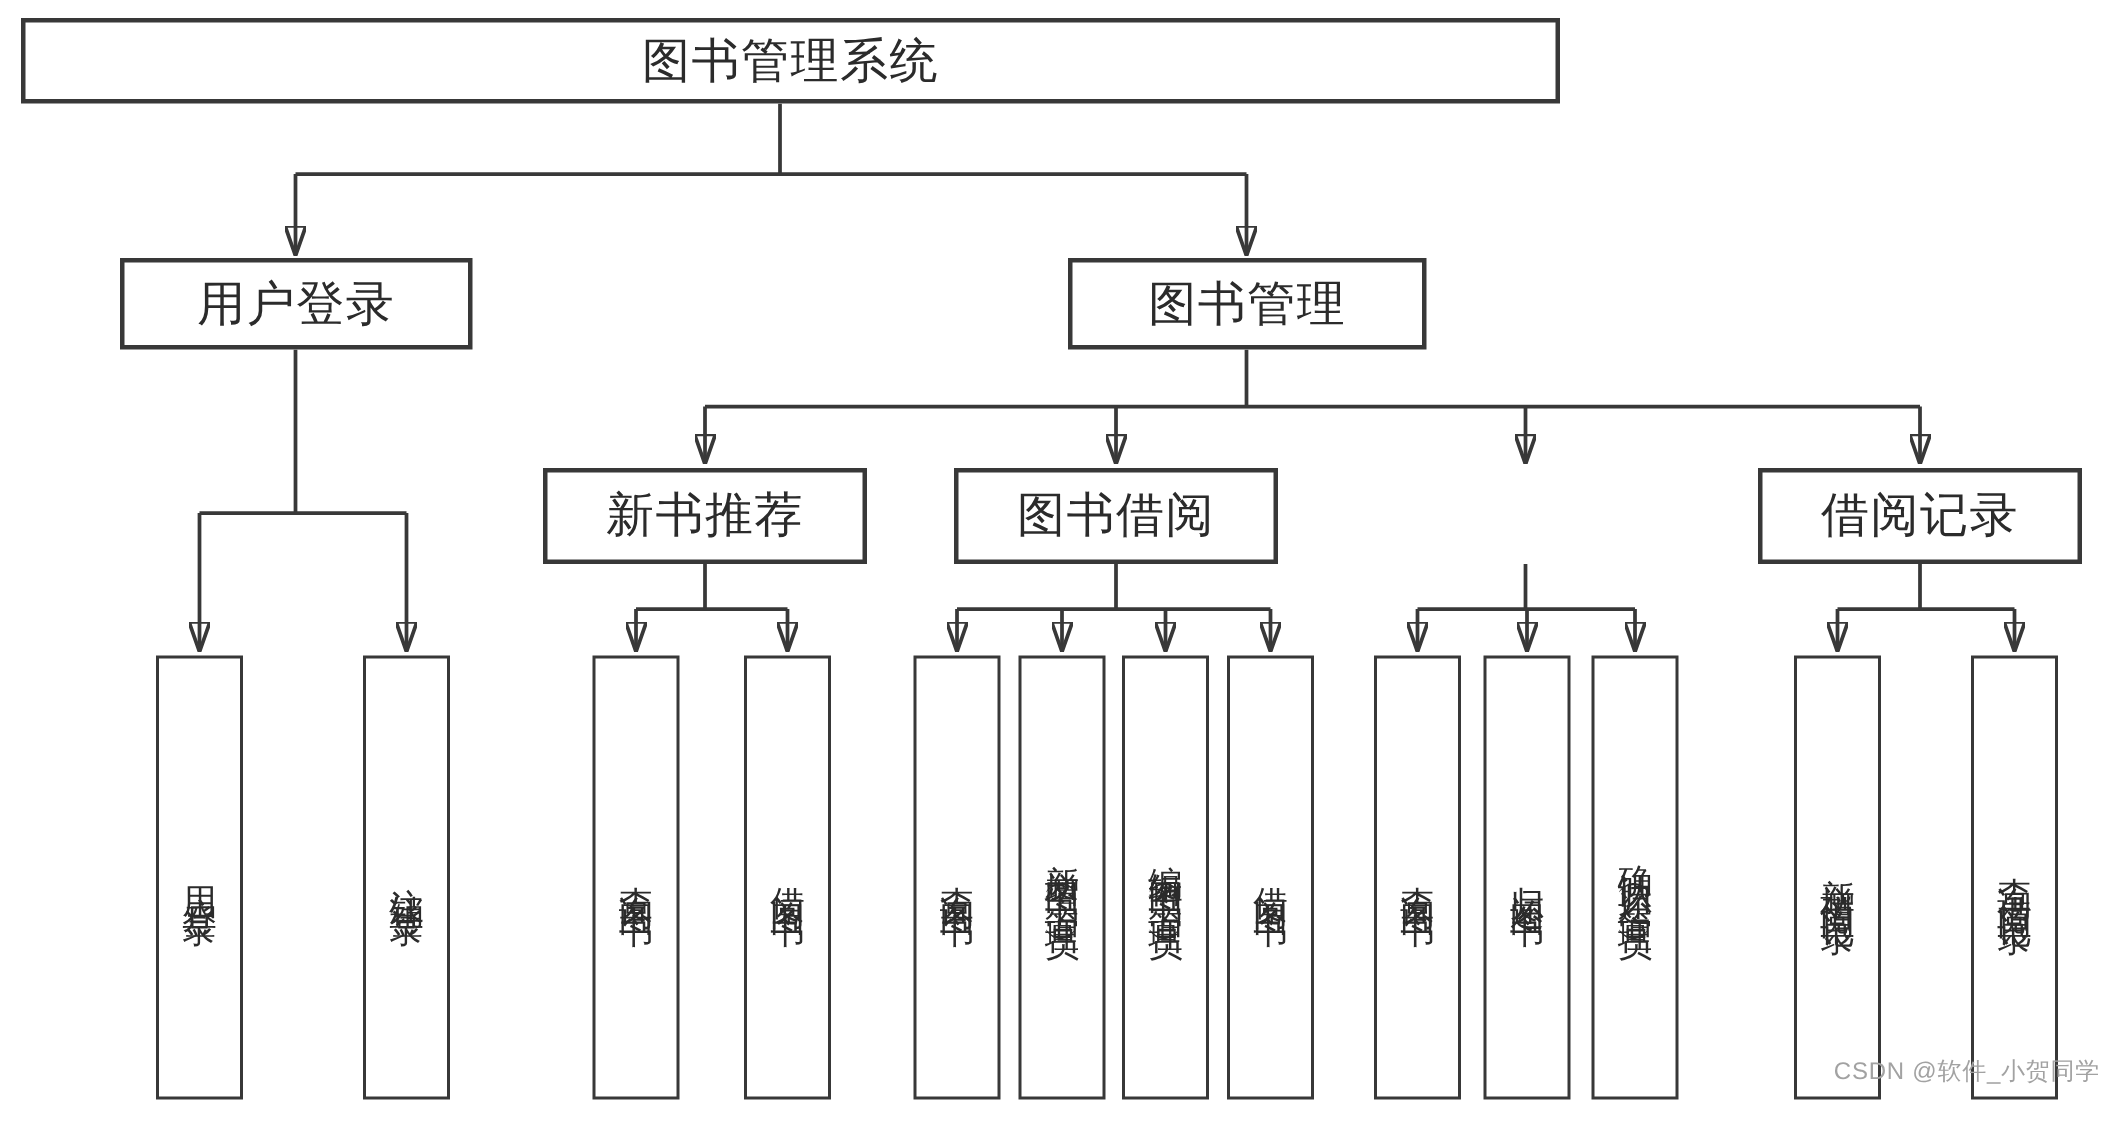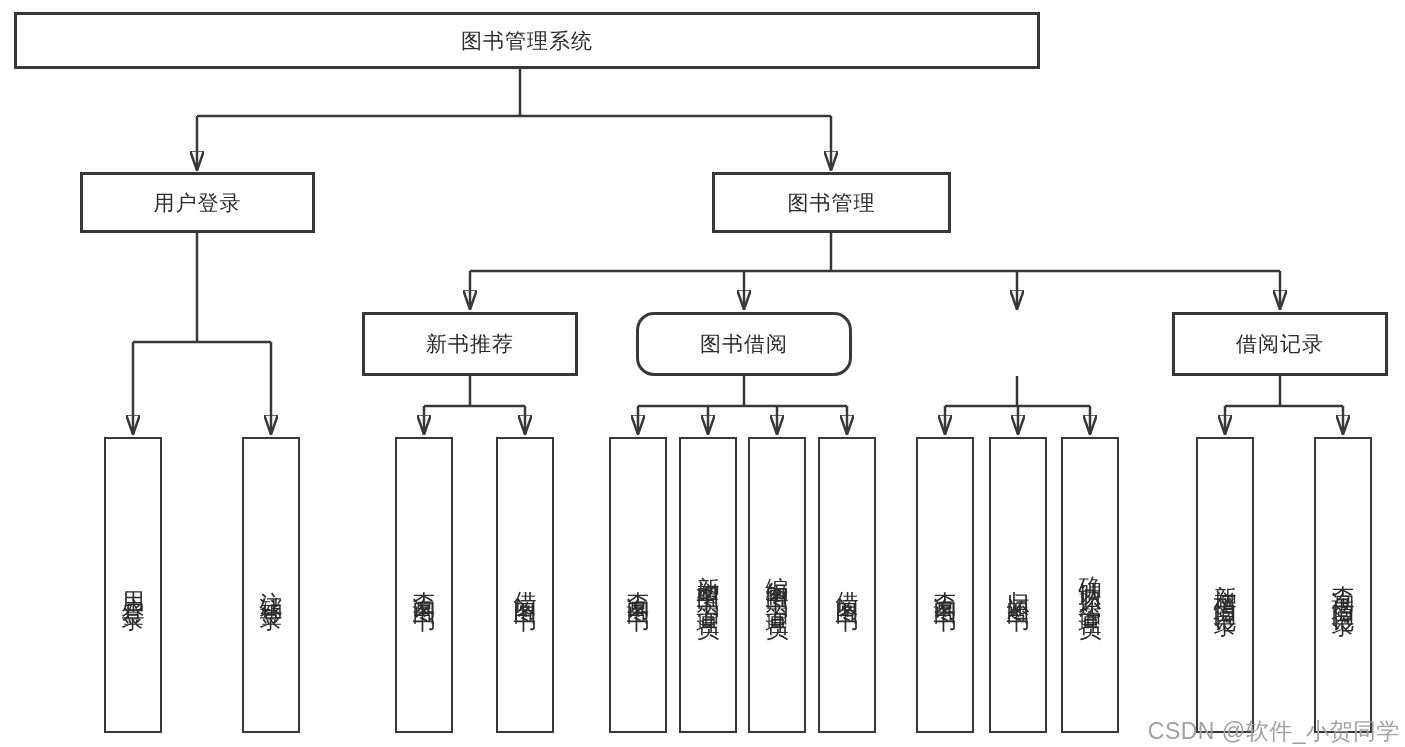--- a/index.html
+++ b/index.html
@@ -7,28 +7,28 @@
     position:relative;width:1405px;height:747px;background:#ffffff;
     font-family:"Liberation Sans","DejaVu Sans",sans-serif;
     color:#2b2b2b;overflow:hidden;
   }
   .wires{position:absolute;left:0;top:0;width:1405px;height:747px;}
   .wires path{stroke:#383838;stroke-width:2.5;fill:none;}
   .node{
     position:absolute;box-sizing:border-box;border:3px solid #383838;background:#ffffff;
     display:flex;align-items:center;justify-content:center;text-align:center;
   }
-  .h-label{font-size:21px;letter-spacing:1px;white-space:nowrap;}
+  .h-label{font-size:32px;letter-spacing:1px;white-space:nowrap;}
   .v-label{
     writing-mode:vertical-rl;text-orientation:mixed;
     font-size:23px;letter-spacing:6px;line-height:1;white-space:nowrap;
   }
   .leaf{border-width:2.5px;}
   .watermark{
-    position:absolute;right:5px;bottom:0;font-size:23px;color:#a2a2a2;
+    position:absolute;right:5px;bottom:22px;font-size:16px;color:#a2a2a2;
     letter-spacing:0.5px;white-space:nowrap;z-index:5;
   }
 </style>
 </head>
 <body>
 
 <div class="stage">
 
   <svg class="wires" viewBox="0 0 1405 747" xmlns="http://www.w3.org/2000/svg" aria-hidden="true">
     <defs>
@@ -99,21 +99,21 @@
   <div class="node" style="left:80px;top:172px;width:235px;height:61px;">
     <span class="h-label">用户登录</span>
   </div>
   <div class="node" style="left:362px;top:312px;width:216px;height:64px;">
     <span class="h-label">新书推荐</span>
   </div>
 
   <div class="node" style="left:712px;top:172px;width:239px;height:61px;">
     <span class="h-label">图书管理</span>
   </div>
-  <div class="node" style="left:636px;top:312px;width:216px;height:64px;border-radius:18px;">
+  <div class="node" style="left:636px;top:312px;width:216px;height:64px;">
     <span class="h-label">图书借阅</span>
   </div>
   <div class="node" style="left:1172px;top:312px;width:216px;height:64px;justify-content:center;">
     <span class="h-label">借阅记录</span>
   </div>
 
   <div class="node leaf" style="left:104px;top:437px;width:58px;height:296px;">
     <span class="v-label">用户登录</span>
   </div>
   <div class="node leaf" style="left:242px;top:437px;width:58px;height:296px;">

